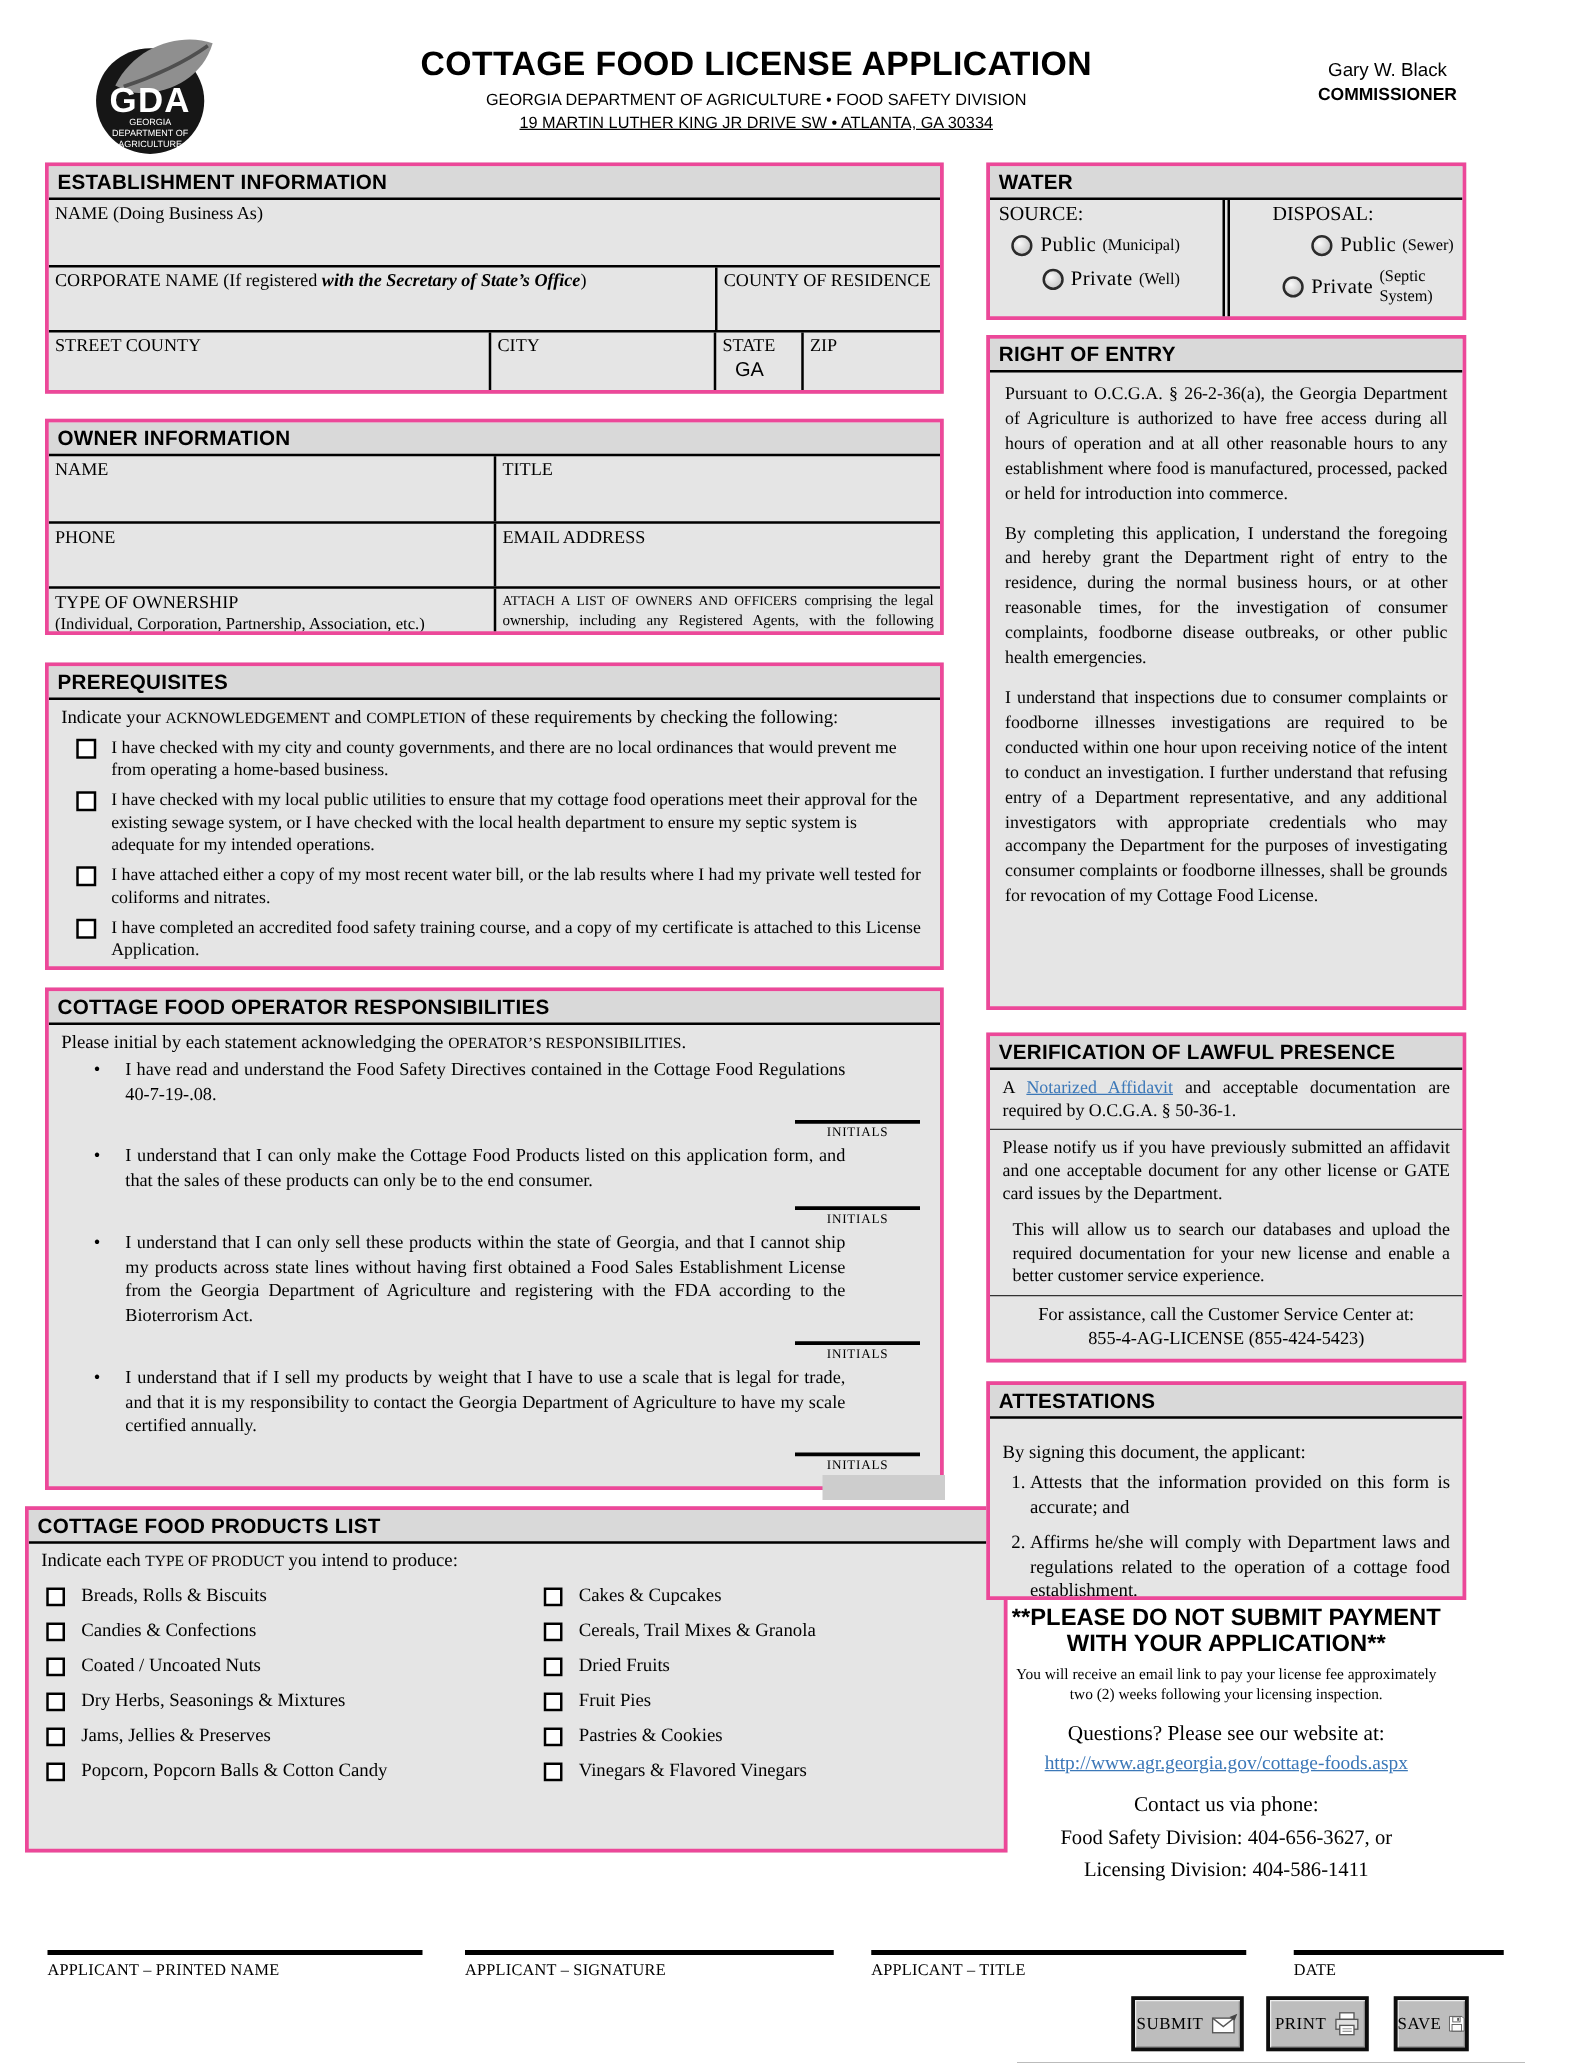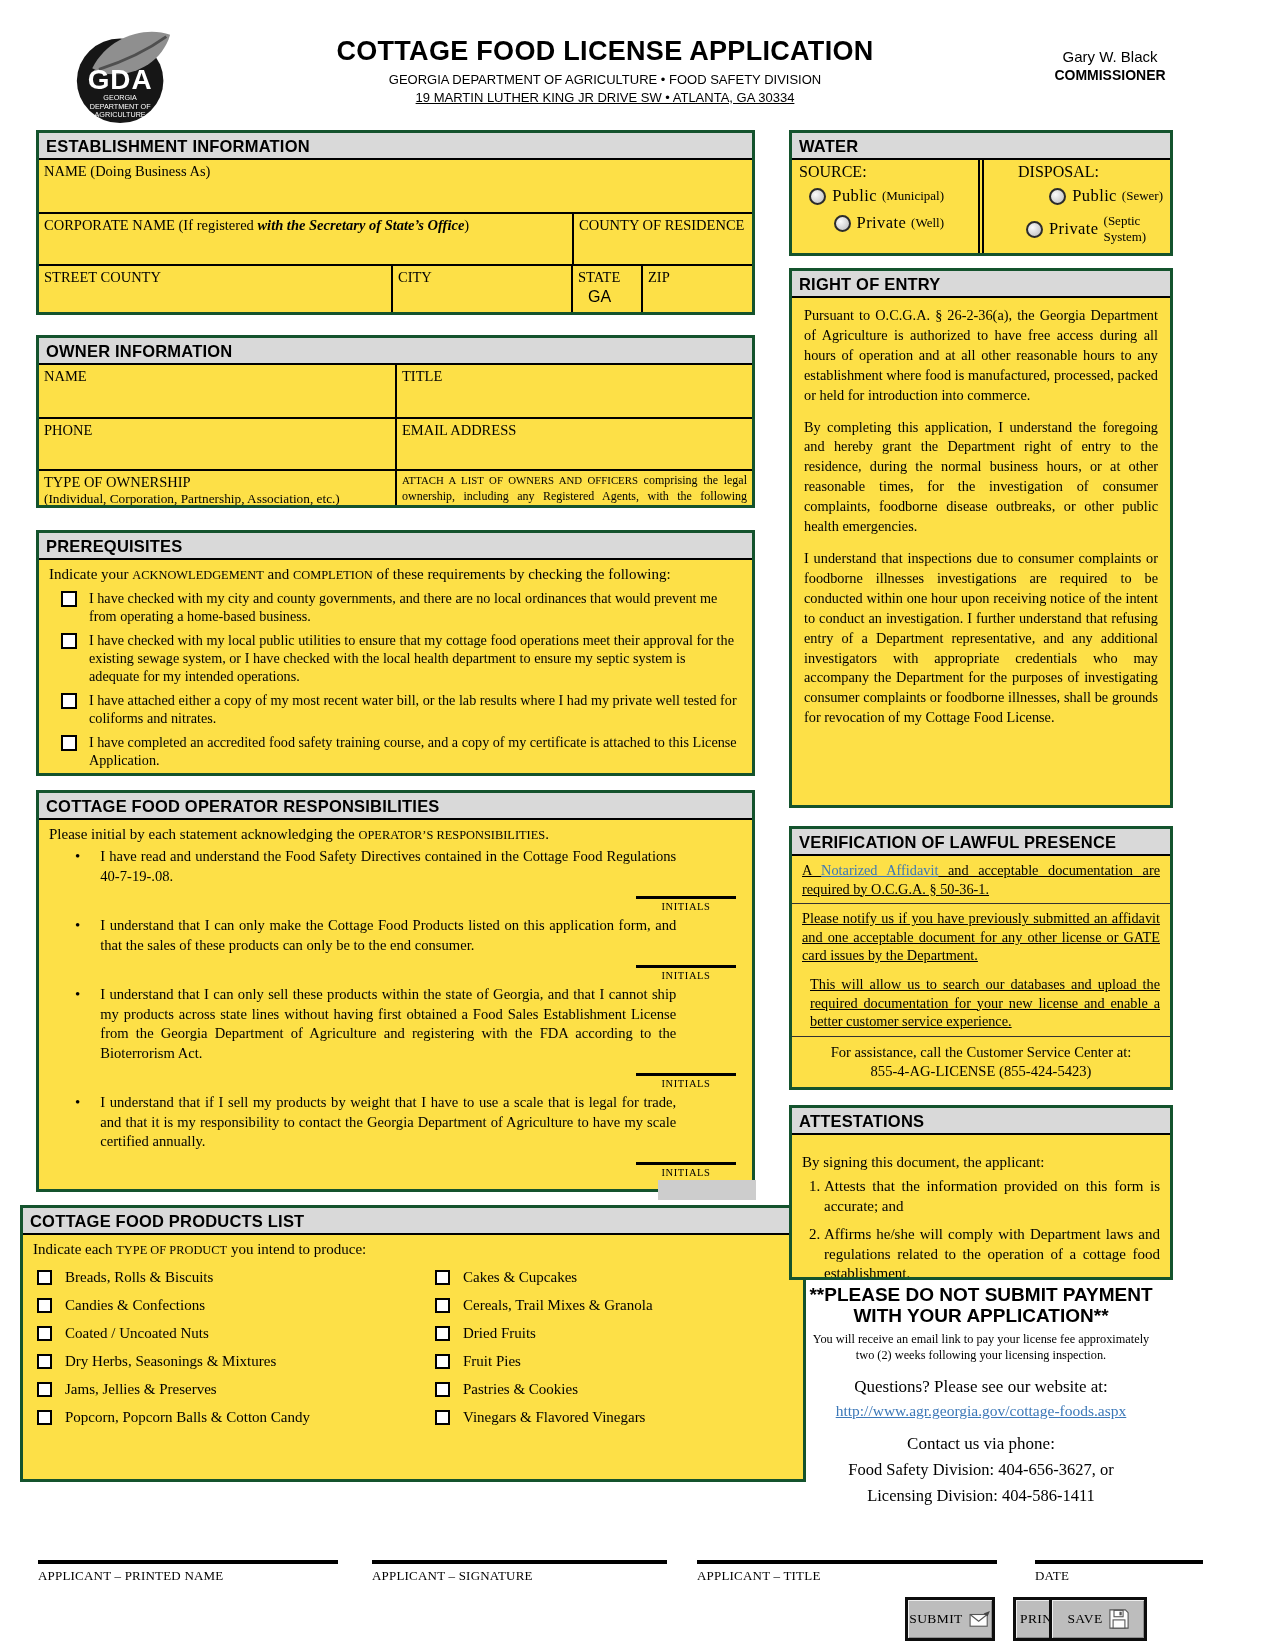--- a/index.html
+++ b/index.html
@@ -13,21 +13,21 @@
   
   .hdr-center { position:absolute; left:260px; top:36px; width:690px; text-align:center; }
   .hdr-title { font-family:"Liberation Sans", sans-serif; font-weight:bold; font-size:27px; letter-spacing:0.3px; }
   .hdr-sub { font-family:"Liberation Sans", sans-serif; font-size:13px; margin-top:5px; }
   .hdr-sub2 { font-family:"Liberation Sans", sans-serif; font-size:13px; margin-top:3px;text-decoration:underline; }
   .hdr-comm { position:absolute; left:1030px; top:48px; width:160px; text-align:center; font-family:"Liberation Sans", sans-serif; }
   .hdr-comm-name { font-size:15px; }
   .hdr-comm-title { font-size:14px; font-weight:bold; margin-top:2px; }
   .logo { position:absolute; left:70px; top:26px; }
   
-  .box { position:absolute; border:3px solid #14532d; background:#fde047; overflow:hidden; }
+  .box { position:absolute; border:3px solid #ec4899; background:#e5e5e5; overflow:hidden; }
   .box-title {
     background:#d9d9d9; border-bottom:2px solid #000;
     font-family:"Liberation Sans", sans-serif; font-weight:bold; font-size:16.5px;
     height:27px; line-height:25px; padding:1px 7px 0; letter-spacing:0.2px;
   }
   #establishment { left:36px; top:130px;  width:719px; height:185px; }
   #owner         { left:36px; top:335px;  width:719px; height:173px; }
   #prerequisites { left:36px; top:530px;  width:719px; height:246px; }
   #responsibilities { left:36px; top:790px; width:719px; height:402px; }
   #products      { left:20px; top:1205px; width:786px; height:277px; }
@@ -78,21 +78,21 @@
   .water-head { font-size:16px; }
   .radio-row { display:flex; align-items:center; margin:5px 0 7px 8px;justify-content:flex-end; }
   .radio { width:17px; height:17px; border-radius:50%; border:2.5px solid #2b2b2b;
            background:radial-gradient(circle at 35% 35%, #fbfbfb, #b9b9b9); margin-right:6px; flex:none; }
   .radio-name { font-size:16.5px; letter-spacing:0.4px; }
   .radio-qual { font-size:13px; margin-left:5px; }
   
   .roe-body { padding:8px 12px 0; }
   .roe-p { font-size:14.3px; line-height:19.9px; text-align:justify; margin-bottom:12px; }
   
-  .ver-p { font-size:14.3px; line-height:18.6px; text-align:justify; padding:5px 10px;text-decoration:underline; }
+  .ver-p { font-size:14.3px; line-height:18.6px; text-align:justify; padding:5px 10px; }
   .ver-hr { border-top:1.5px solid #333; }
   .ver-indent { padding-left:18px; }
   .ver-assist { text-align:center; font-size:14.6px; line-height:19px; padding:6px 4px 4px; }
   
   .att-body { padding:17px 10px; }
   .att-intro { font-size:15px; margin:2px 0 6px; }
   .att-list { margin-left:22px; font-size:15px; line-height:19.5px; }
   .att-list li { margin-bottom:9px; text-align:justify; }
   
   .pay-bold { font-family:"Liberation Sans", sans-serif; font-weight:bold; font-size:19px; line-height:1.12; }
@@ -461,21 +461,21 @@
   <button class="form-btn" style="left:1013px; width:82px;">
     <span>PRINT</span>
     <svg width="21" height="20" viewBox="0 0 24 22">
       <rect x="5.5" y="1" width="13" height="6" fill="#fdfdfd" stroke="#555" stroke-width="1.2"></rect>
       <rect x="2" y="7" width="20" height="9" fill="#dedede" stroke="#555" stroke-width="1.2"></rect>
       <rect x="5.5" y="12.5" width="13" height="8.5" fill="#fdfdfd" stroke="#555" stroke-width="1.2"></rect>
       <line x1="8" y1="15.5" x2="16.5" y2="15.5" stroke="#999" stroke-width="1"></line>
       <line x1="8" y1="18" x2="16.5" y2="18" stroke="#999" stroke-width="1"></line>
     </svg>
   </button>
-  <button class="form-btn" style="left:1049px; width:98px;">
+  <button class="form-btn" style="left:1115px; width:60px;">
     <span>SAVE</span>
     <svg width="20" height="20" viewBox="0 0 22 22">
       <path d="M1 1 H18 L21 4 V21 H1 Z" fill="#fdfdfd" stroke="#555" stroke-width="1.2"></path>
       <rect x="5.5" y="1.5" width="10" height="7" fill="#fdfdfd" stroke="#555" stroke-width="1.2"></rect>
       <rect x="11.5" y="3" width="2.5" height="4" fill="#555"></rect>
       <rect x="4.5" y="12" width="13" height="9" fill="#fdfdfd" stroke="#555" stroke-width="1.2"></rect>
     </svg>
   </button>
 
 </div>

